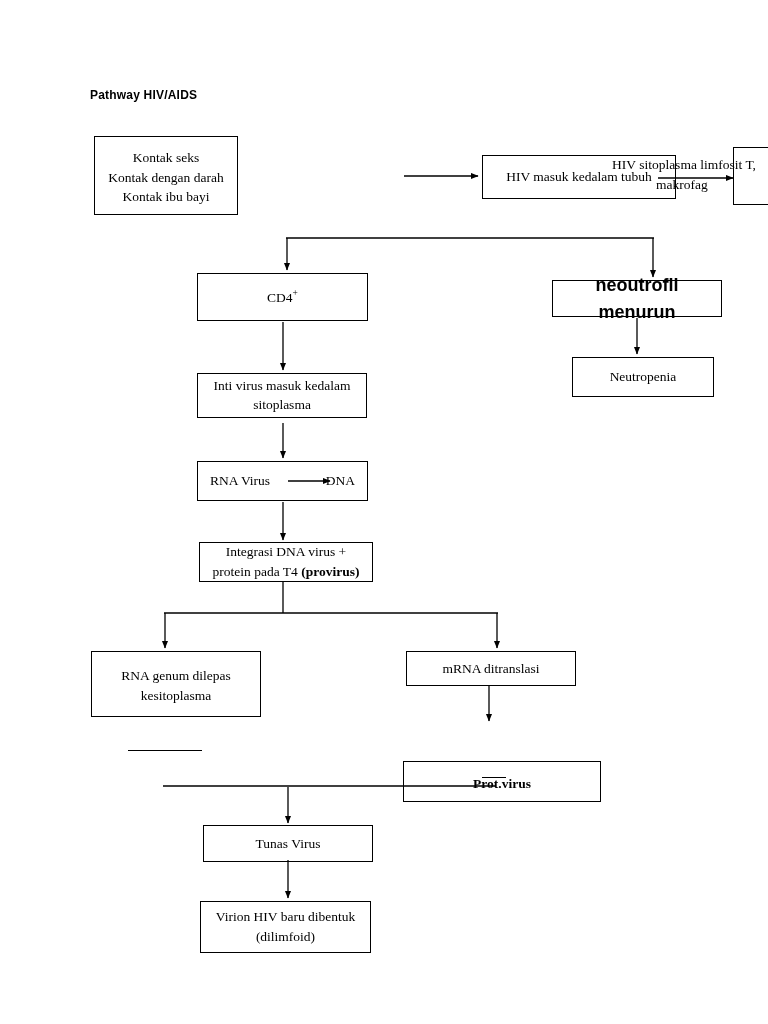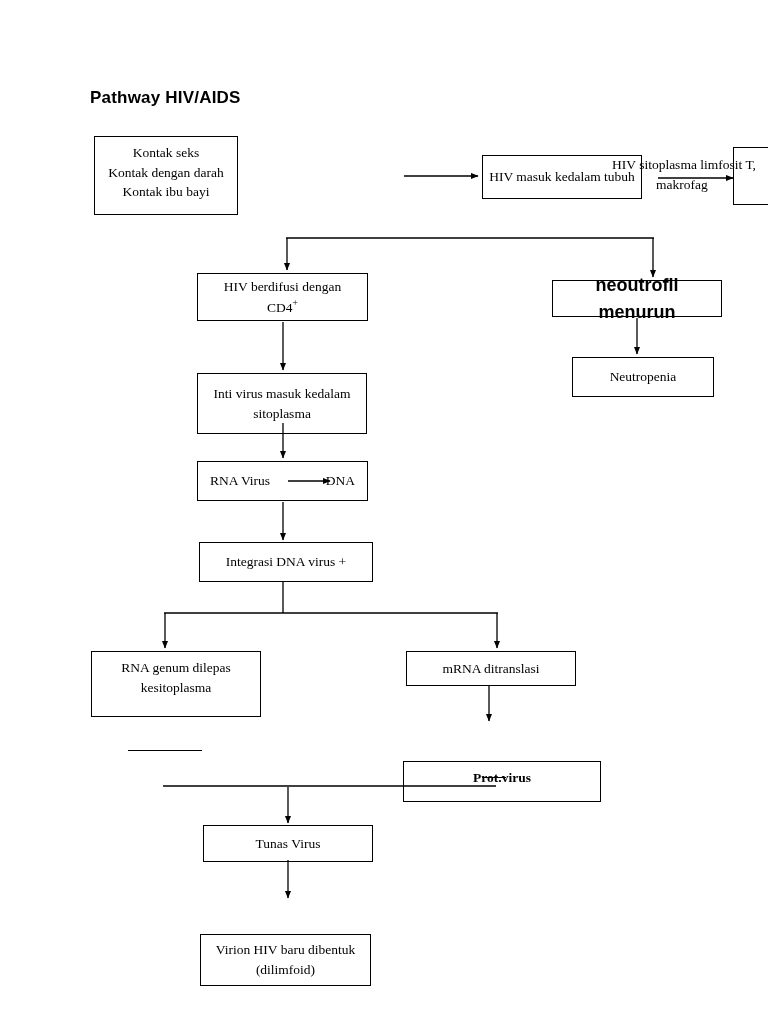--- a/index.html
+++ b/index.html
@@ -20,40 +20,40 @@
     left: 0; top: 0;
     width: 768px;
     height: 1024px;
   }
   .title {
     position: absolute;
     left: 90px;
     top: 88px;
     font-family: "Liberation Sans", sans-serif;
     font-weight: bold;
-    font-size: 17px;
+    font-size: 12px;
     letter-spacing: 0.2px;
     white-space: nowrap;
   }
   .node {
     position: absolute;
     box-sizing: border-box;
     border: 1.3px solid #000000;
     background: transparent;
     display: flex;
     align-items: center;
     justify-content: center;
     text-align: center;
     font-family: "Liberation Serif", serif;
     font-size: 13.5px;
     line-height: 1.45;
     padding: 2px 4px;
   }
   .node.top-align {
-    align-items: flex-start;
+    align-items: center;
     padding-top: 6px;
   }
   .node .inner { width: 100%; }
   .node b { font-weight: bold; }
   .node.bold {
     font-family: "Liberation Sans", sans-serif;
     font-weight: bold;
     font-size: 18px;
   }
   .floatlabel {
@@ -114,65 +114,65 @@
 <div class="title">Pathway HIV/AIDS</div>
 
 <div class="node top-align" style="left:94px; top:136px; width:144px; height:79px;">
   <div class="inner">
     <div>Kontak seks</div>
     <div>Kontak dengan darah</div>
     <div>Kontak ibu bayi</div>
   </div>
 </div>
 
-<div class="node" style="left:482px; top:155px; width:160px; height:44px;">
+<div class="node" style="left:482px; top:155px; width:194px; height:44px;">
   <div class="inner">HIV masuk kedalam tubuh</div>
 </div>
 
 <div class="floatlabel" style="left:612px; top:155px;">
   <div>HIV sitoplasma limfosit T,</div>
   <div style="text-align:left; padding-left:44px;">makrofag</div>
 </div>
 
 <div class="node" style="left:733px; top:147px; width:60px; height:58px;">
   <div class="inner"></div>
 </div>
 
 <div class="node" style="left:197px; top:273px; width:171px; height:48px;">
   <div class="inner">
-    <div>HIV berdifusi dengan</div>
     <div><span>CD4</span><sup>+</sup></div>
   </div>
 </div>
 
 <div class="node bold" style="left:552px; top:280px; width:170px; height:37px;">
   <div class="inner">neoutrofil menurun</div>
 </div>
 
 <div class="node" style="left:572px; top:357px; width:142px; height:40px;">
   <div class="inner">Neutropenia</div>
 </div>
 
-<div class="node" style="left:197px; top:373px; width:170px; height:61px;">
+<div class="node" style="left:197px; top:373px; width:170px; height:45px;align-items:flex-end;">
   <div class="inner">
     <div>Inti virus masuk kedalam</div>
     <div>sitoplasma</div>
   </div>
 </div>
 
 <div class="node" style="left:197px; top:461px; width:171px; height:40px;">
   <div class="inner" style="display:flex; align-items:flex-end; justify-content:space-between; padding:0 8px;">
     <span>RNA Virus</span>
     <span>DNA</span>
   </div>
 </div>
 
 <div class="node" style="left:199px; top:542px; width:174px; height:40px;">
   <div class="inner">
     <div>Integrasi DNA virus +</div>
+    <div><span>protein pada T4 </span><b>(provirus)</b></div>
   </div>
 </div>
 
 <div class="node top-align" style="left:91px; top:651px; width:170px; height:66px;">
   <div class="inner">
     <div>RNA genum dilepas</div>
     <div>kesitoplasma</div>
   </div>
 </div>
 
@@ -181,21 +181,21 @@
 </div>
 
 <div class="node top-align" style="left:403px; top:761px; width:198px; height:41px;font-weight:bold;">
   <div class="inner">Prot.virus</div>
 </div>
 
 <div class="node" style="left:203px; top:825px; width:170px; height:37px;">
   <div class="inner">Tunas Virus</div>
 </div>
 
-<div class="node" style="left:200px; top:901px; width:171px; height:52px;margin-top:33px;">
+<div class="node" style="left:200px; top:901px; width:171px; height:52px;">
   <div class="inner">
     <div>Virion HIV baru  dibentuk</div>
     <div>(dilimfoid)</div>
   </div>
 </div>
 
 <div class="stray" style="left:128px; top:750px; width:74px;"></div>
 <div class="stray" style="left:482px; top:777px; width:24px;"></div>
 
 </body></html>

